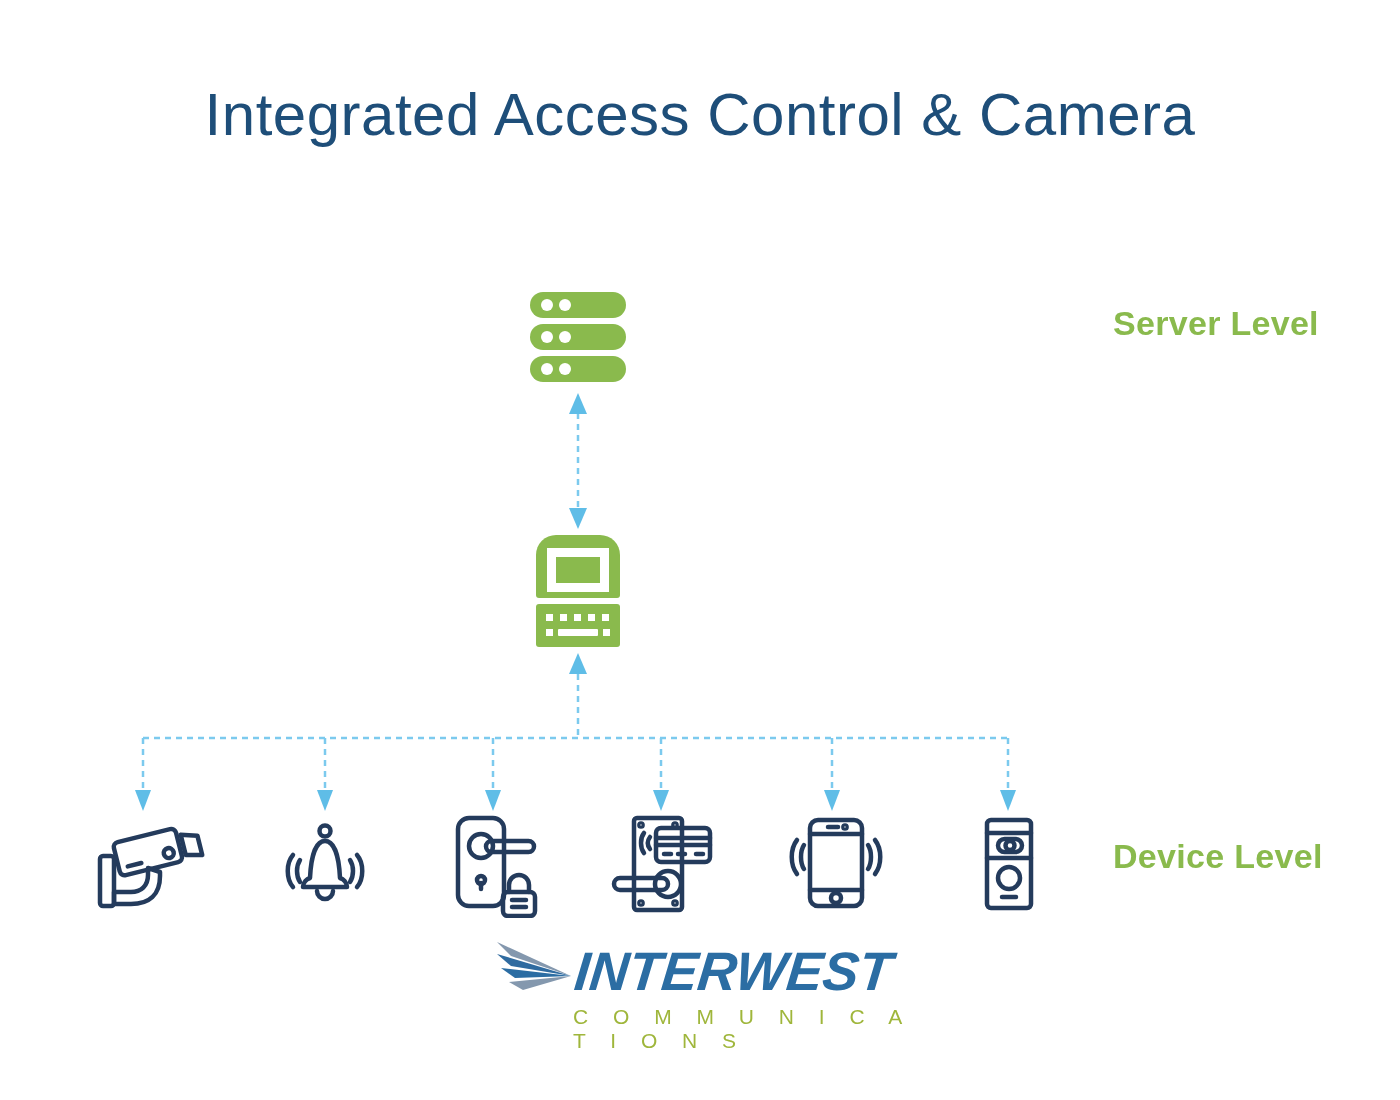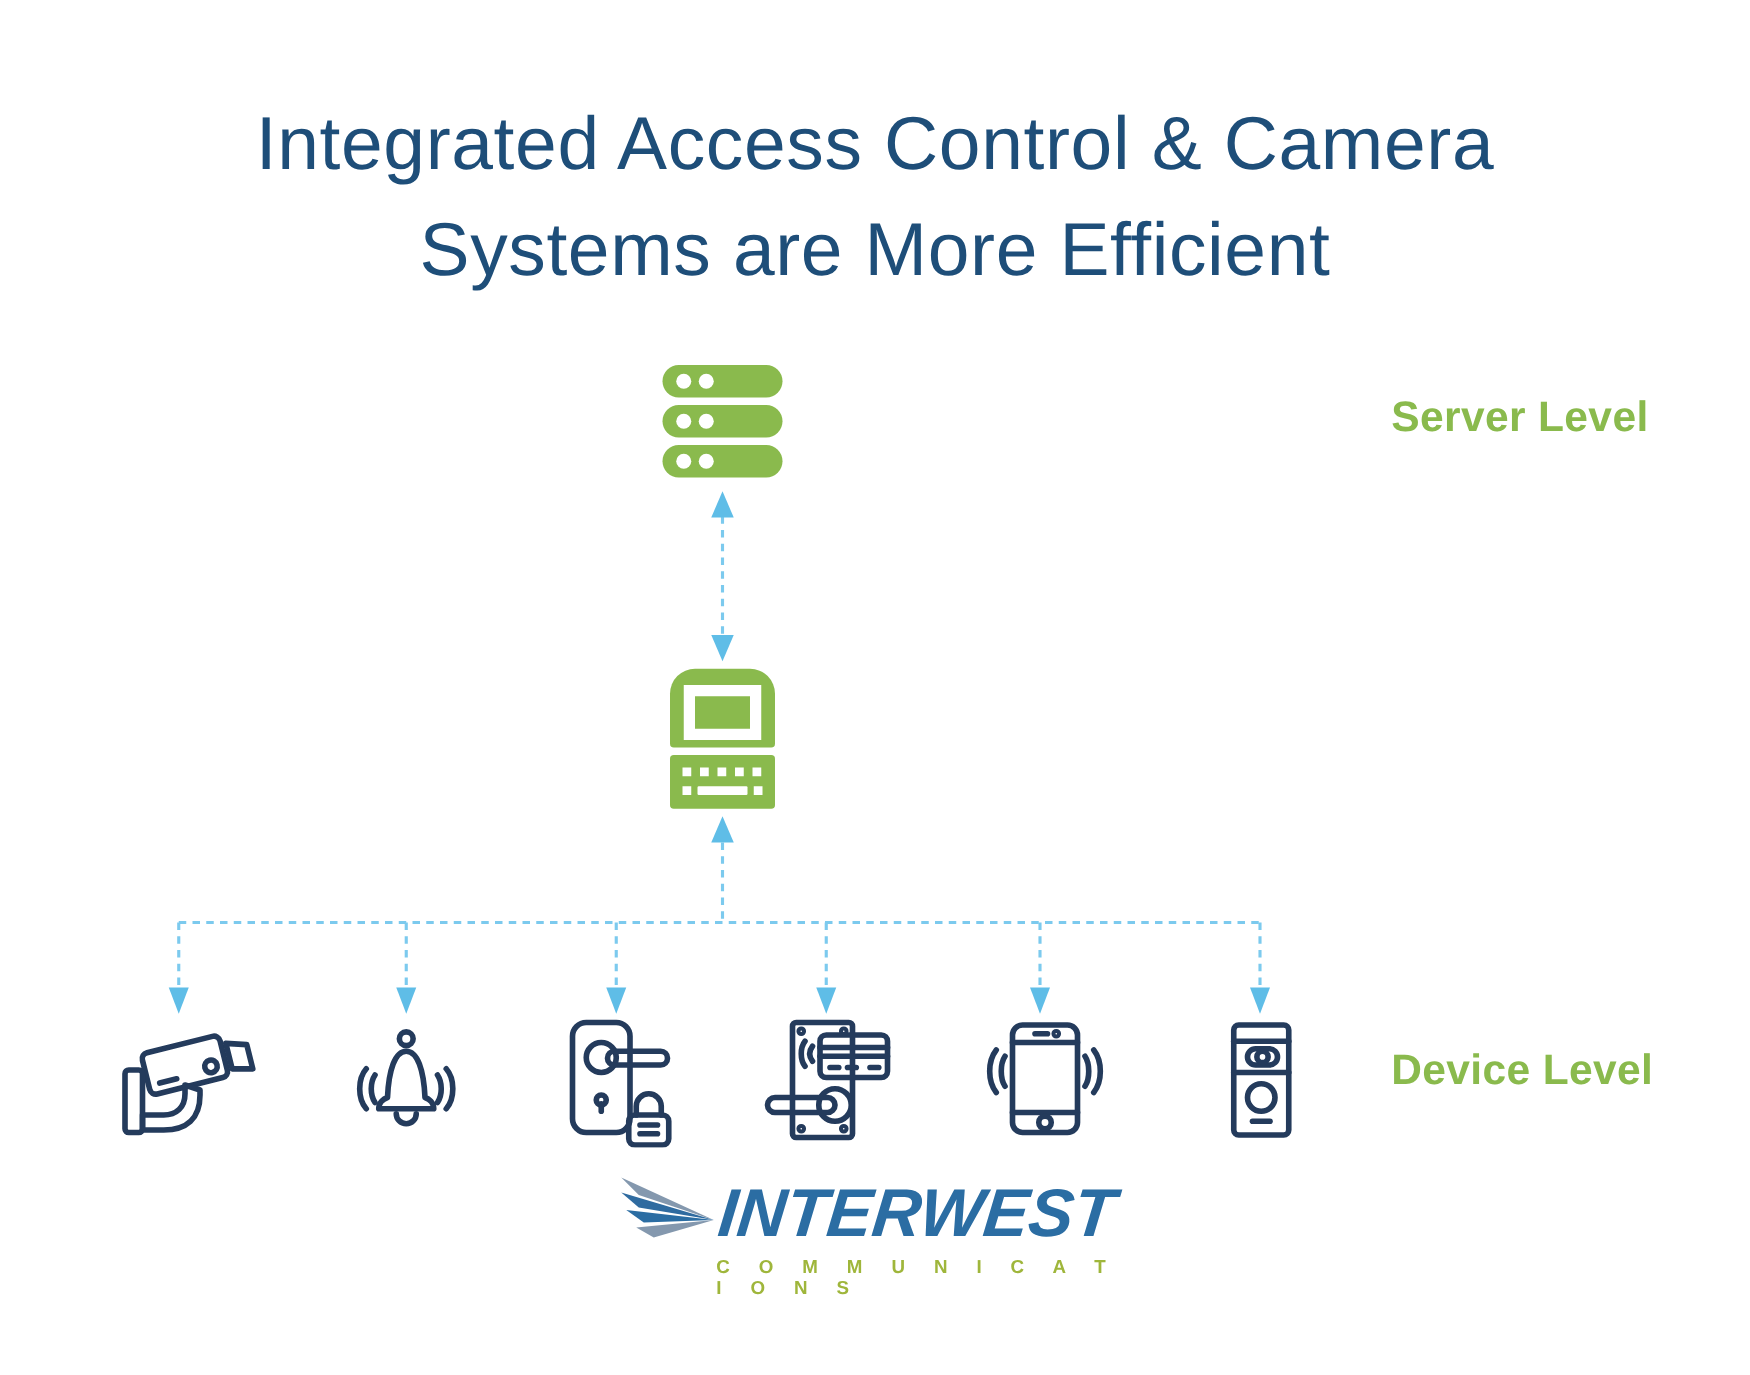--- a/index.html
+++ b/index.html
@@ -5,21 +5,21 @@
   html,body{margin:0;padding:0;background:#ffffff;}
   body{font-family:"Liberation Sans", sans-serif;}
   .page{position:relative;width:1400px;height:1100px;background:#ffffff;overflow:hidden;margin:0 auto;}
 
   
   .title{position:absolute;top:72px;left:0;width:100%;text-align:center;color:#1E4E79;
          font-size:60px;font-weight:500;line-height:1.42;letter-spacing:0.5px;}
 
   
   .level-label{position:absolute;left:1113px;color:#8ABA4D;font-size:34px;font-weight:bold;letter-spacing:0.3px;}
-  .level-server{top:315px;text-align:center;}
+  .level-server{top:304px;text-align:center;}
   .level-control{top:585px;}
   .level-device{top:837px;}
 
   
   .server-icon{position:absolute;left:530px;top:292px;width:96px;}
   .server-bar{position:relative;width:96px;height:26px;background:#8ABA4D;border-radius:13px;margin-bottom:6px;}
   .server-bar .dot{position:absolute;top:7px;width:12px;height:12px;background:#ffffff;border-radius:50%;}
   .server-bar .dot.d1{left:11px;} .server-bar .dot.d2{left:29px;}
 
   
@@ -37,31 +37,30 @@
 
   
   .connectors{position:absolute;left:0;top:0;pointer-events:none;}
 
   
   .logo{position:absolute;left:495px;top:944px;width:420px;}
   .logo-row{display:flex;align-items:center;justify-content:flex-start;}
   .logo-swoosh{margin-right:2px;margin-top:-4px;}
   .logo-name{display:inline-block;color:#2B6DA3;font-size:54px;font-weight:bold;font-style:italic;
              letter-spacing:0px;transform:skewX(-6deg);line-height:1;}
-  .logo-tagline{margin-top:7px;padding-left:78px;color:#9FB63B;font-size:15px;font-weight:bold;
+  .logo-tagline{margin-top:7px;padding-left:78px;color:#9FB63B;font-size:21px;font-weight:normal;
                 letter-spacing:9.5px;}
 </style>
 </head>
 <body>
 
 <div class="page">
 
   <div class="title">
     <div>Integrated Access Control &amp; Camera</div>
-    <div>Systems are More Efficient</div>
   </div>
 
   <svg class="connectors" width="1400" height="1100" viewBox="0 0 1400 1100">
     <g stroke="#7CCAEE" stroke-width="2.5" stroke-dasharray="6 5" fill="none">
       <line x1="578" y1="413" x2="578" y2="509"></line>
       <line x1="578" y1="674" x2="578" y2="738"></line>
       <line x1="143" y1="738" x2="1008" y2="738"></line>
       <line x1="143" y1="738" x2="143" y2="791"></line>
       <line x1="325" y1="738" x2="325" y2="791"></line>
       <line x1="493" y1="738" x2="493" y2="791"></line>

